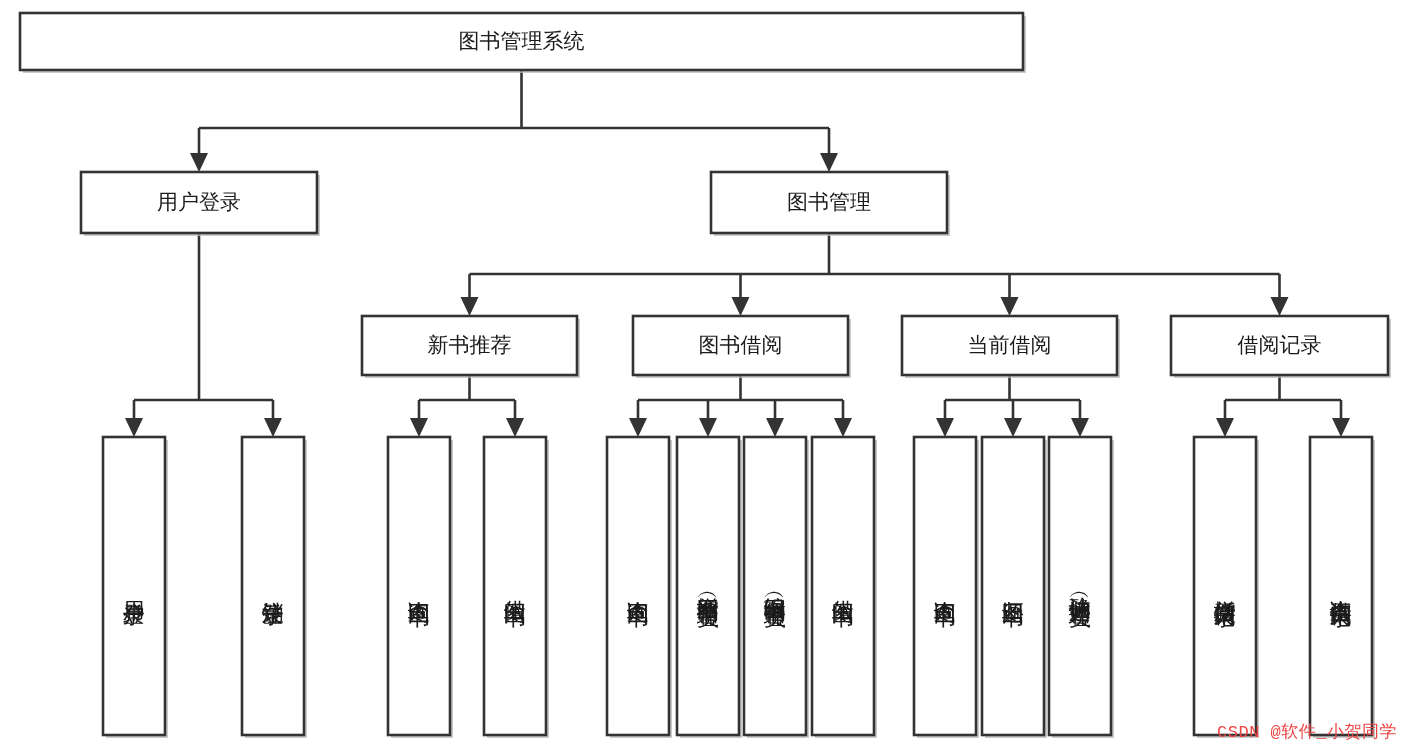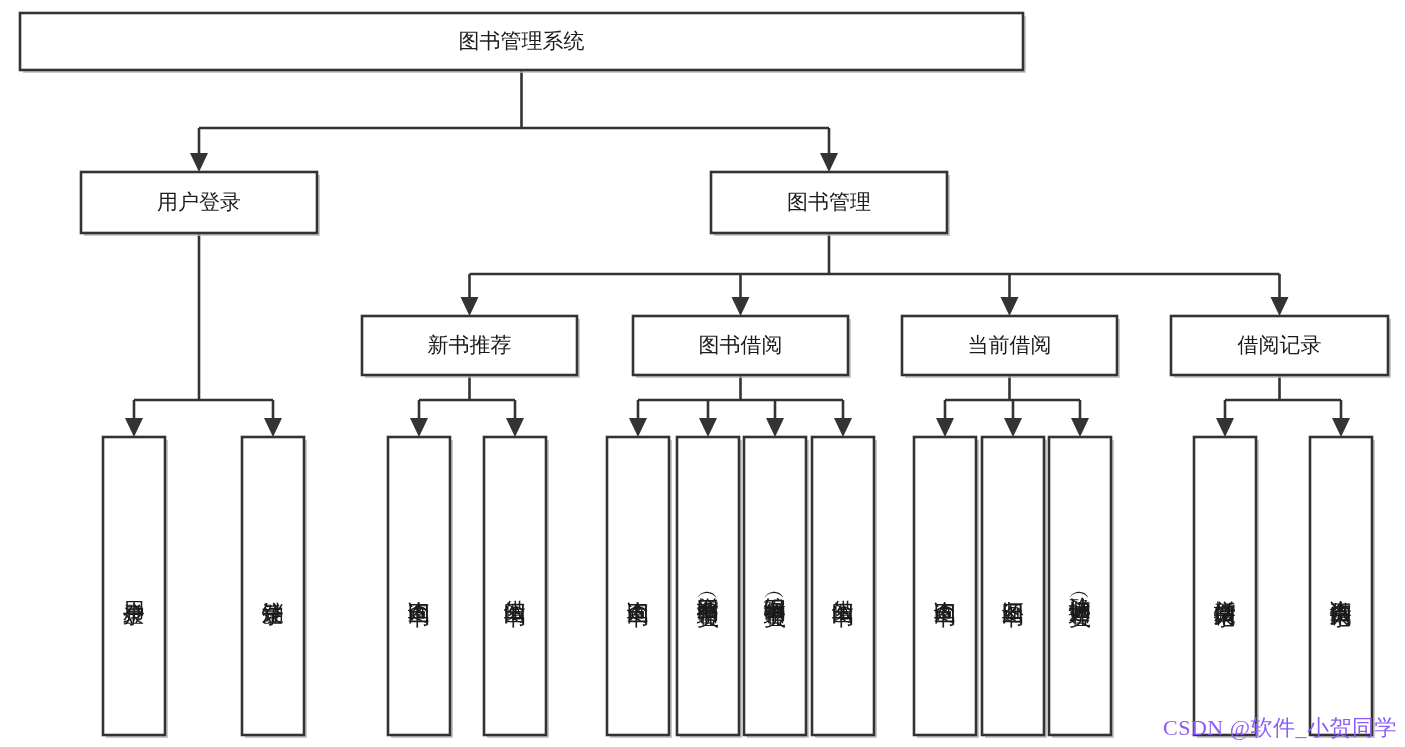--- a/index.html
+++ b/index.html
@@ -66,23 +66,23 @@
     line-height: 1.24;
     color: #1b1b1b;
     letter-spacing: 1.5px;
     white-space: nowrap;
     text-align: center;
   }
   .watermark {
     position: absolute;
     right: 8px;
     bottom: 4px;
-    font-family: Liberation Serif, serif;
-    font-size: 22px;
-    color: #8b5cf6;
+    font-family: Liberation Mono, monospace;
+    font-size: 17px;
+    color: #ef4444;
     letter-spacing: 0.5px;
     white-space: nowrap;
   }
 </style>
 </head>
 <body>
 
 <div id="diagram-root">
 
   <svg class="flow" viewBox="0 0 1405 747">

